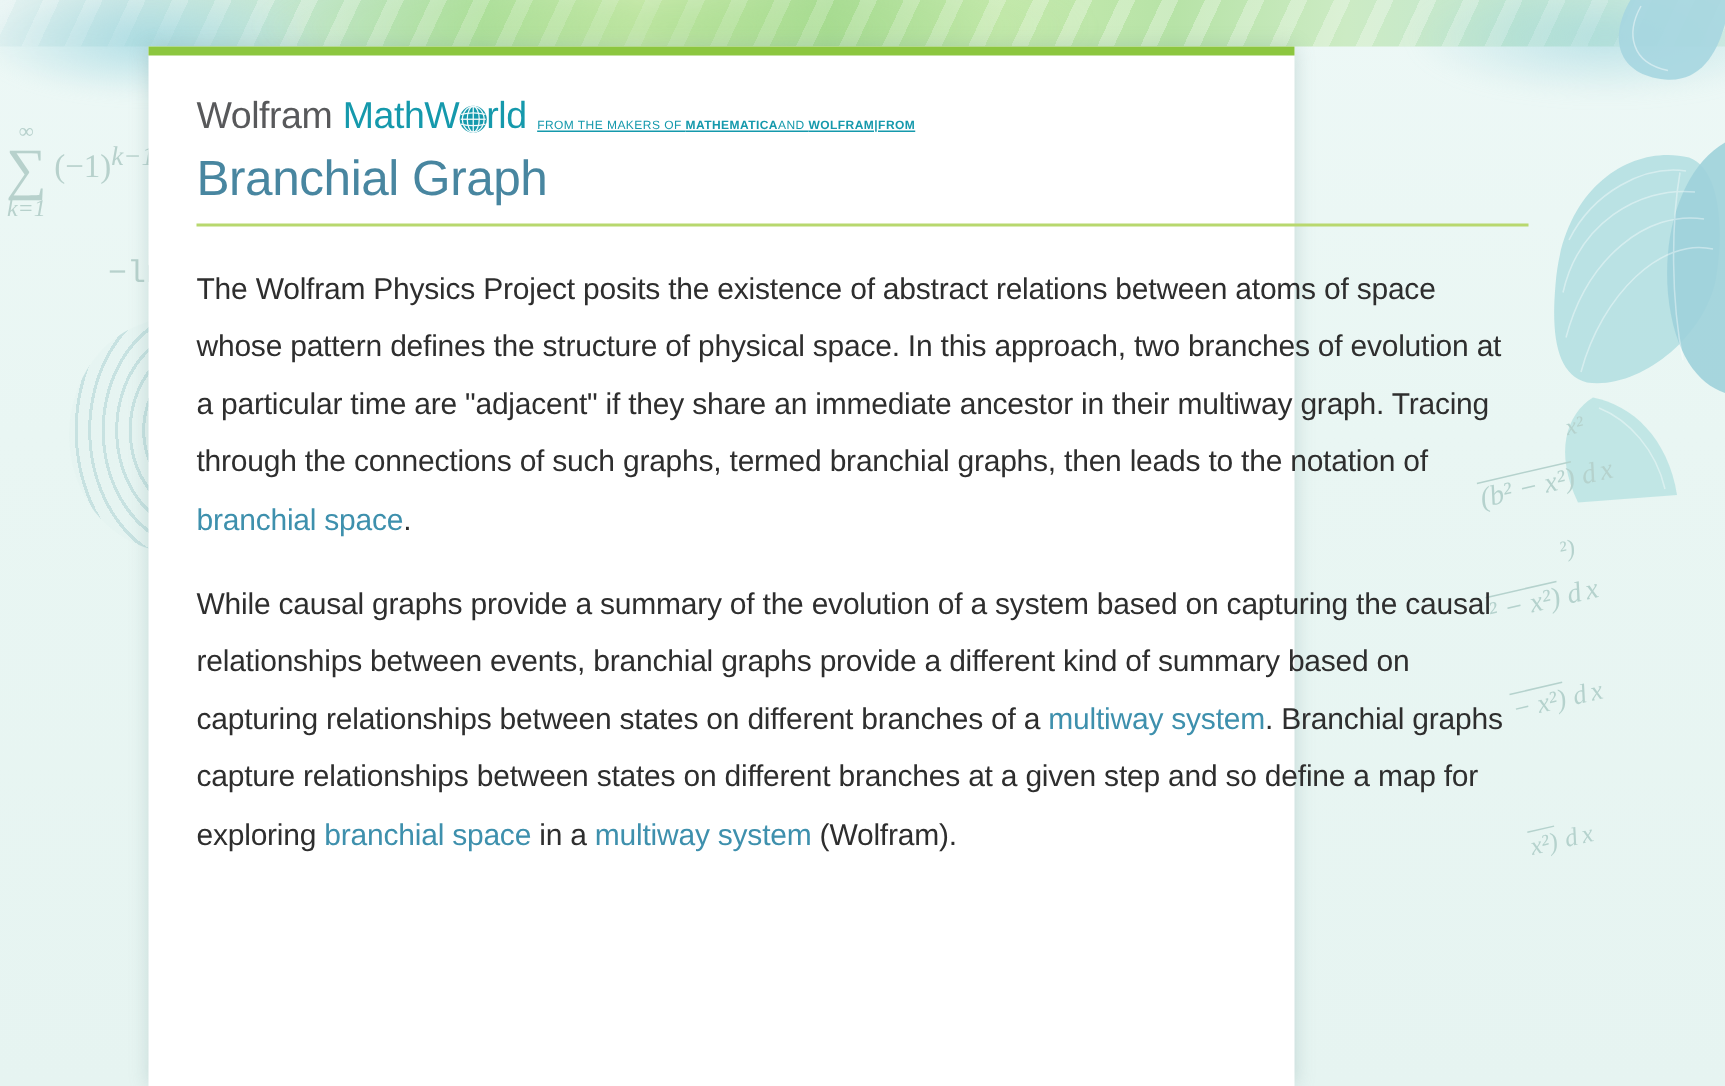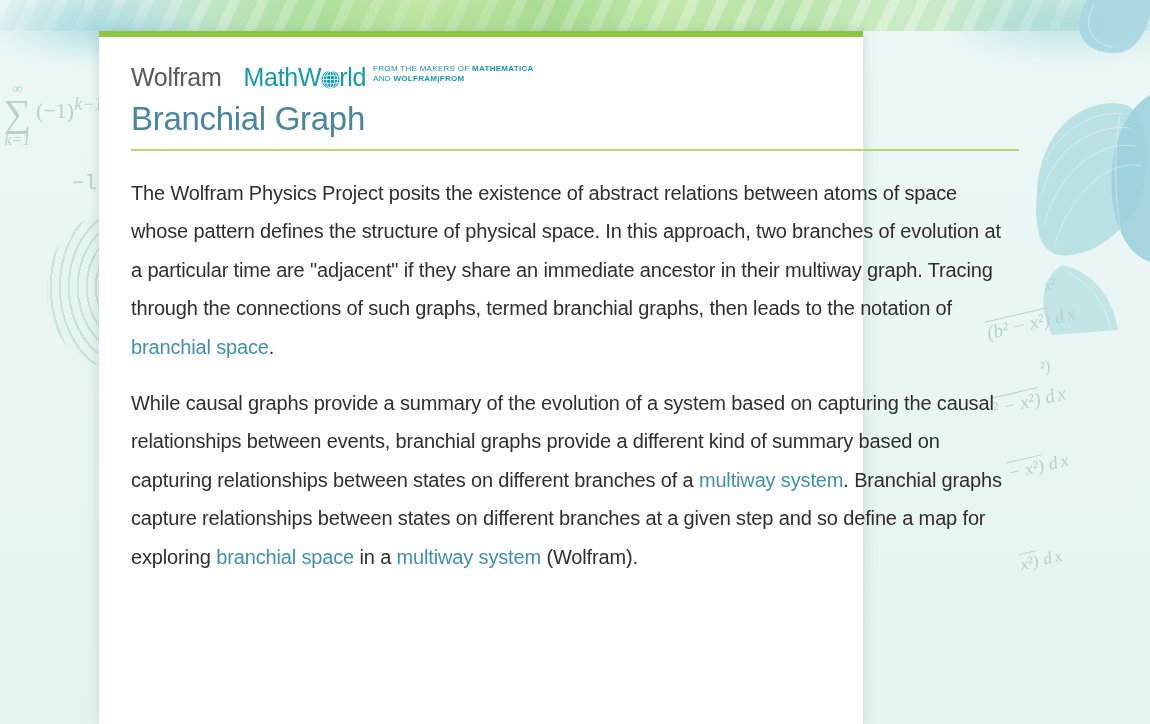--- a/index.html
+++ b/index.html
@@ -57,25 +57,25 @@
   .rf5{left:1020px;top:550px;font-size:17px;}
   
   .card{
     position:absolute;left:99px;top:31px;width:764px;height:693px;z-index:5;
     background:#ffffff;border-top:6px solid var(--accent-green,#8CC63F);
     box-shadow:0 0 12px rgba(110,150,150,.30);
     padding:26px 32px 0 32px;box-sizing:border-box;
   }
   .logo-row{display:flex;align-items:flex-start;cursor:pointer;}
   .logo-wolfram{font-size:25px;color:var(--logo-gray,#58595B);letter-spacing:-.3px;}
-  .logo-mathworld{font-size:25px;color:var(--logo-teal,#1599AC);margin-left:22px;letter-spacing:-.3px;display:inline-flex;align-items:center;}
+  .logo-mathworld{font-size:25px;color:var(--logo-teal,#1599AC);margin-left:7px;letter-spacing:-.3px;display:inline-flex;align-items:center;}
   .globe{display:inline-block;margin:3px -1px 0 0;line-height:0;color:var(--logo-teal,#1599AC);}
   .tagline{
-    display:inline-flex;flex-direction:column;margin-left:7px;margin-top:1px;
-    font-size:8px;line-height:9.5px;letter-spacing:.3px;color:var(--logo-teal,#1599AC);
+    display:inline-flex;margin-left:7px;margin-top:16px;
+    font-size:8px;line-height:9.5px;letter-spacing:.3px;color:var(--logo-teal,#1599AC);text-decoration:underline;
   }
   .tagline b{font-weight:bold;}
   .title{
     margin:9px 0 0 0;font-size:33px;line-height:1.08;font-weight:400;
     color:var(--title-teal,#4886A0);letter-spacing:-.3px;
   }
   .rule{border:none;border-top:2px solid var(--rule-green,#B8D86E);margin:12px 0 0 0;width:888px;}
   .content p.para{
     width:872px;margin:23px 0 0 0;font-size:20px;line-height:38.6px;
     color:var(--body-text,#2E2E2E);letter-spacing:-.15px;

